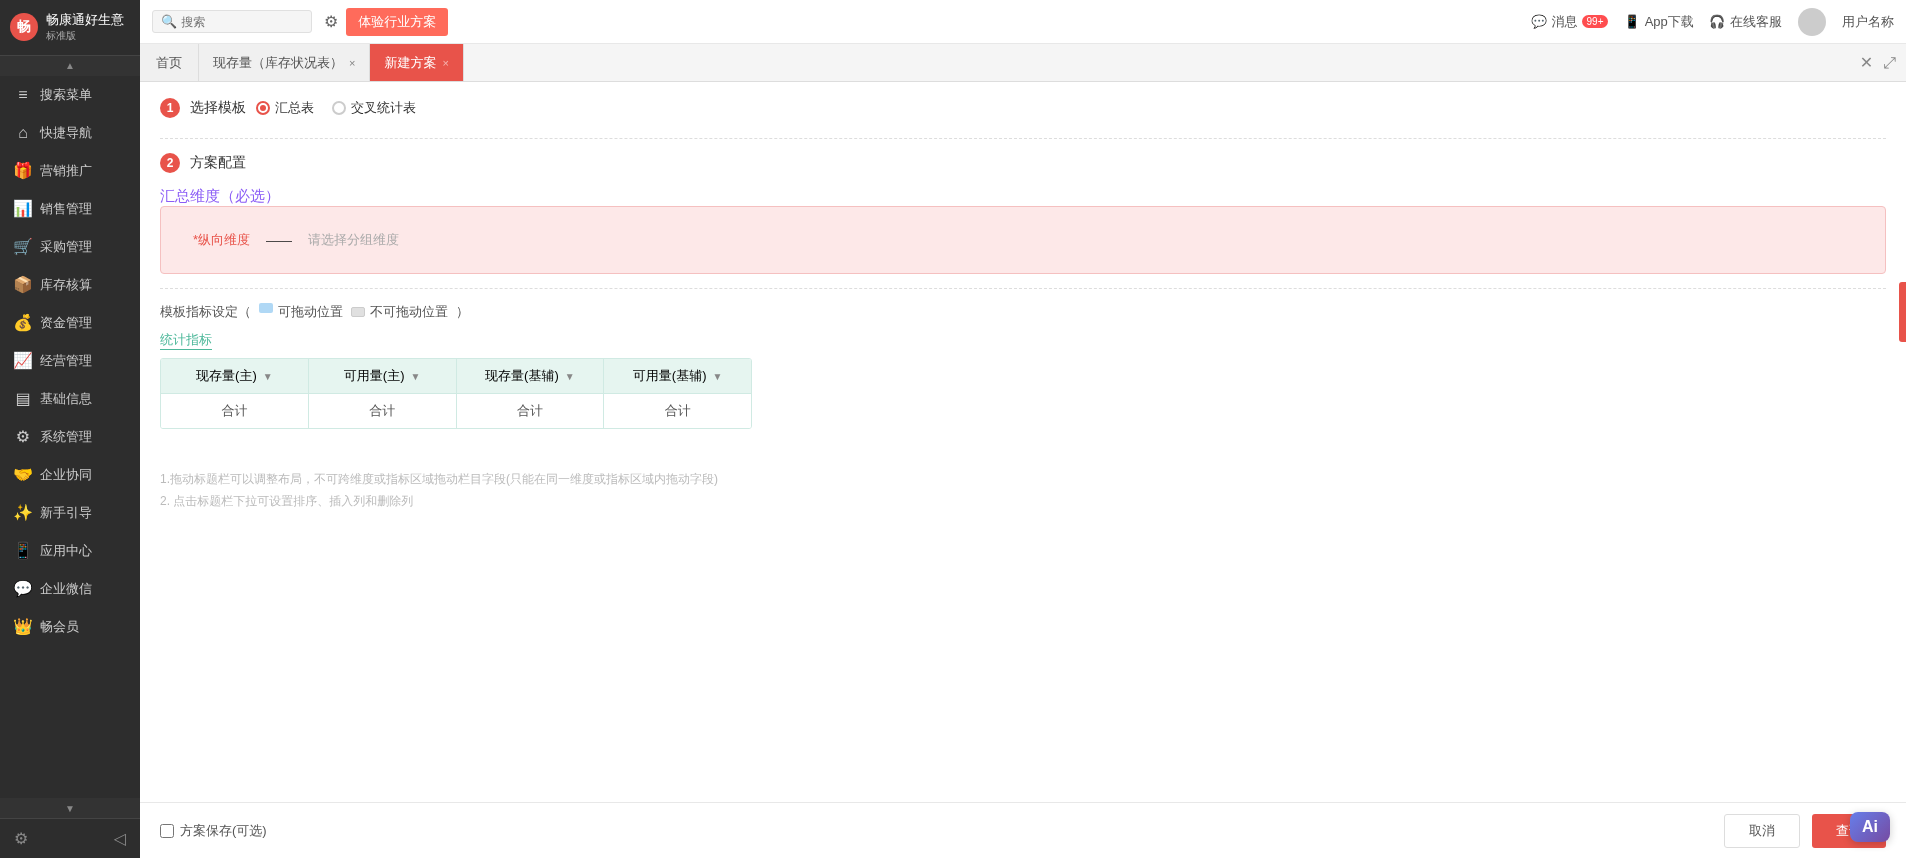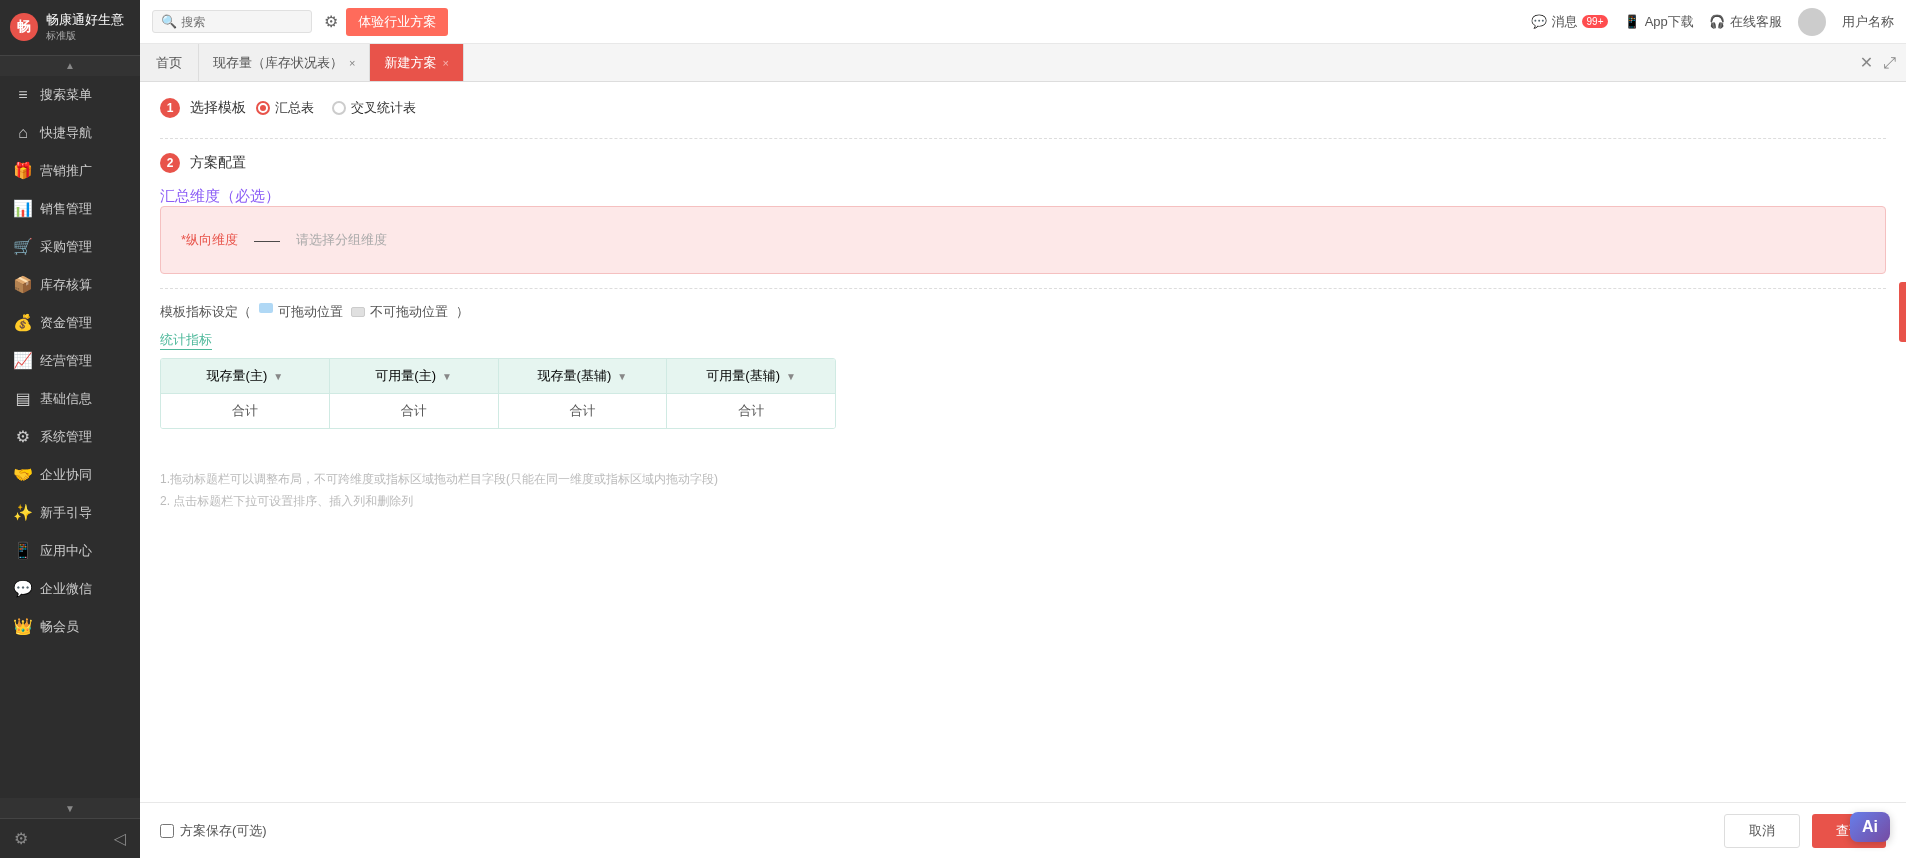--- a/index.html
+++ b/index.html
@@ -111,34 +111,34 @@
     .radio-dot.selected::after {
       content: ''; width: 6px; height: 6px; background: #e8534a; border-radius: 50%;
     }
 
     .divider { border: none; border-top: 1px dashed #ddd; margin: 14px 0; }
 
     .dimension-label { font-size: 15px; color: #8b5cf6; }
 
     .dimension-box {
       background: #fde8e8; border: 1px solid #f5c0c0; border-radius: 4px;
-      padding: 24px 20px; display: flex; align-items: center; gap: 16px;
+      padding: 24px 32px; display: flex; align-items: center; gap: 16px;
       margin-bottom: 14px;
     }
     .dimension-required { color: #e8534a; font-size: 13px; }
     .dimension-line { color: #333; font-size: 13px; }
     .dimension-placeholder { color: #aaa; font-size: 13px; }
 
     .indicator-settings { margin-bottom: 10px; }
     .indicator-label { font-size: 13px; color: #555; margin-bottom: 8px; display: flex; align-items: center; gap: 8px; }
 
     .stats-section { margin-bottom: 10px; }
     .stats-label { color: #4db89a; font-size: 13px; margin-bottom: 8px; border-bottom: 1px solid #4db89a; display: inline-block; }
 
-    .stats-table { border: 1px solid #d0eae3; border-radius: 3px; overflow: hidden; width: 676px; }
+    .stats-table { border: 1px solid #d0eae3; border-radius: 3px; overflow: hidden; width: 592px; }
     .stats-table-header {
       display: flex; background: #e6f5f0; border-bottom: 1px solid #d0eae3;
     }
     .stats-table-body { display: flex; background: white; justify-content: flex-end; }
     .stats-col {
       flex: 1; border-right: 1px solid #d0eae3; padding: 8px 10px;
       display: flex; align-items: center; justify-content: center; gap: 6px; font-size: 13px;
     }
     .stats-col:last-child { border-right: none; }
     .stats-col-body {

